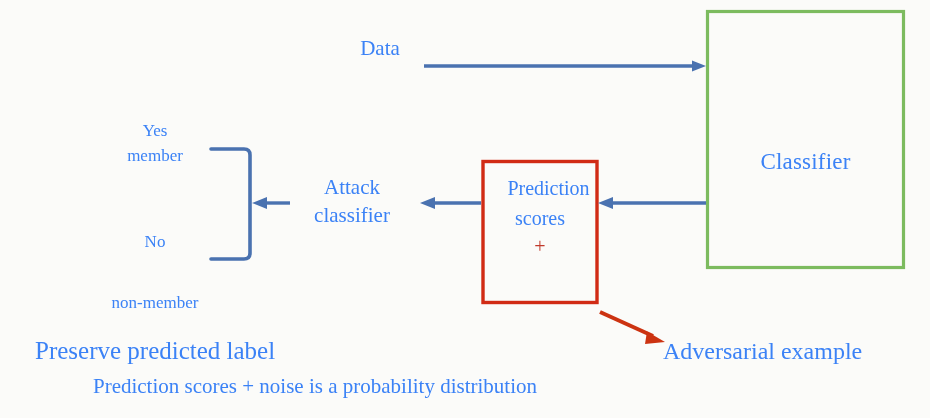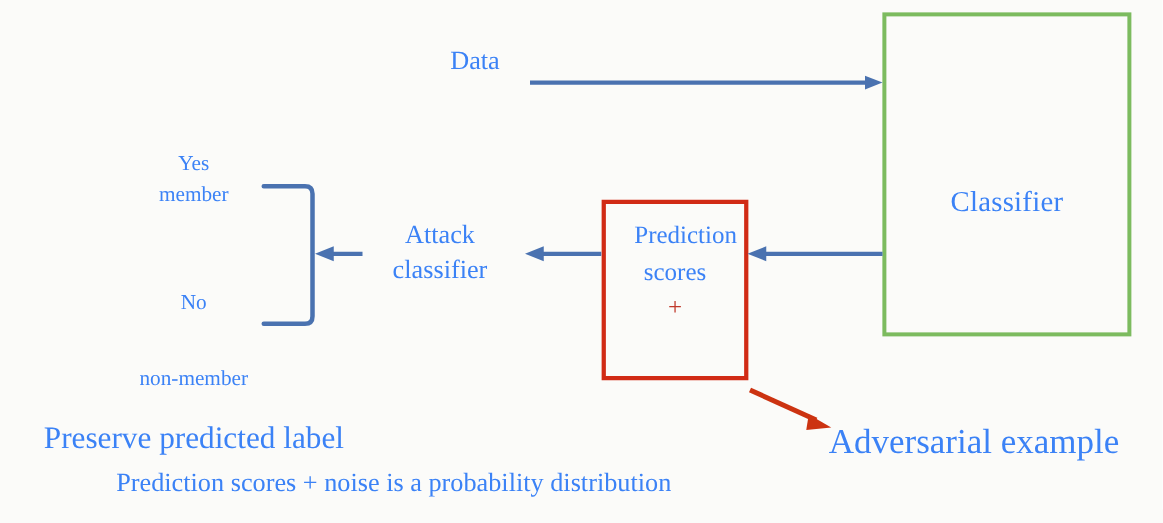--- a/index.html
+++ b/index.html
@@ -109,21 +109,21 @@
     left: 88px;
     top: 256px;
     width: 134px;
     font-size: 17px;
     margin-top: 37px;
   }
   .adv-example {
     left: 663px;
     top: 337px;
     width: 215px;
-    font-size: 28px;
+    font-size: 24px;
     text-align: left;
   }
   .note1 {
     left: 35px;
     top: 336px;
     width: 400px;
     font-size: 25px;
     text-align: left;
   }
   .note2 {

